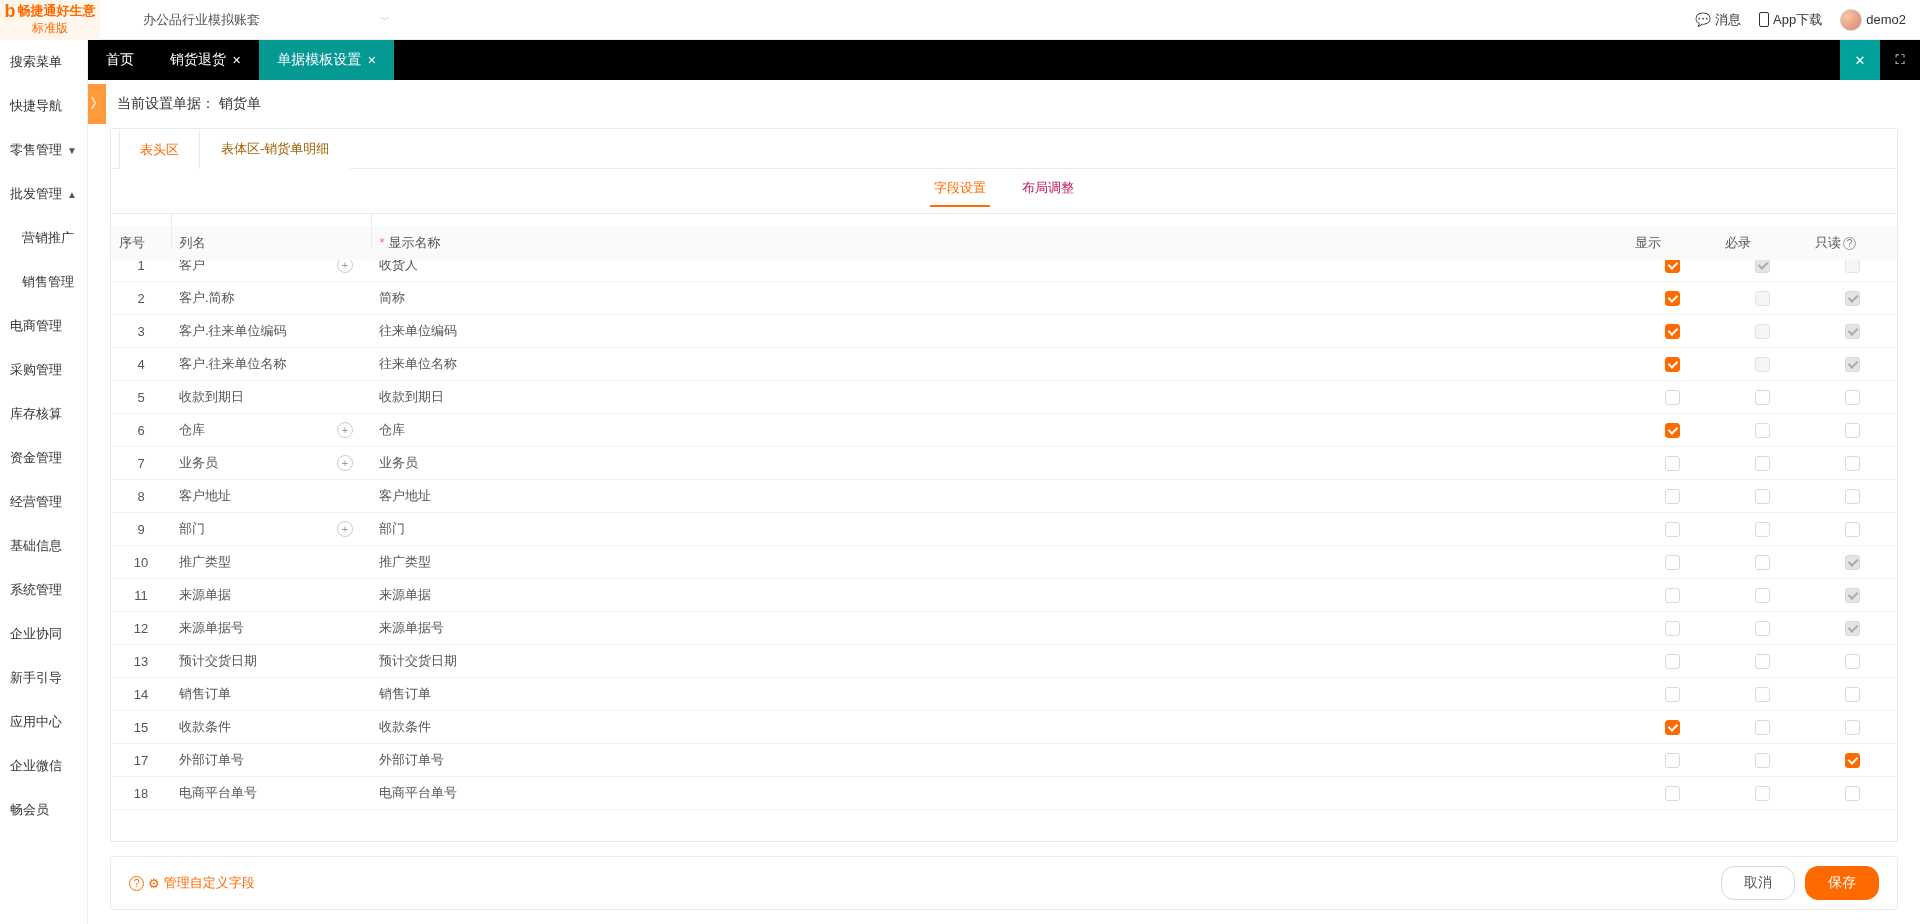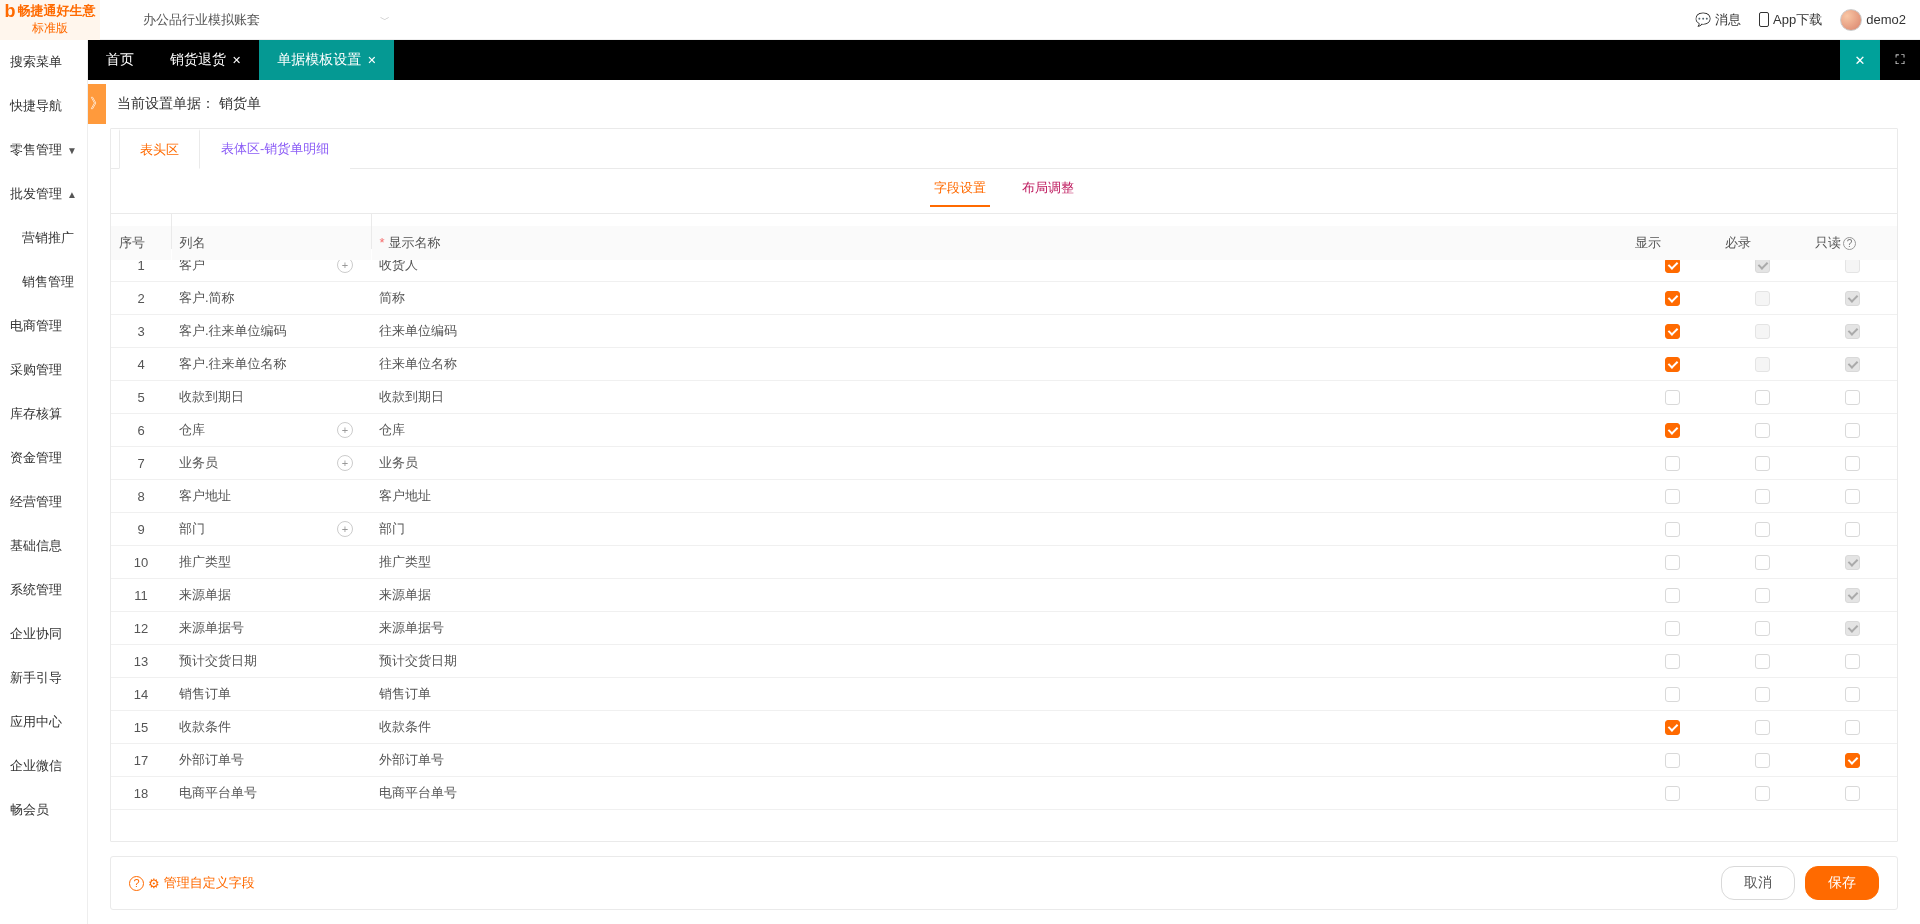--- a/index.html
+++ b/index.html
@@ -122,21 +122,21 @@
 
   .page-tabs {
     height: 40px;
     border-bottom: 1px solid #eaeaea;
     display: flex; align-items: stretch;
     padding: 0 8px;
   }
   .page-tab {
     padding: 0 20px;
     display: flex; align-items: center;
-    color: #8b5cf6;
+    color: #a16207;
     cursor: pointer;
     border: 1px solid transparent;
     border-top: none;
     margin-bottom: -1px;
     background: #fff;
   }
   .page-tab.active {
     color: #ff6a00;
     border-left: 1px solid #eaeaea;
     border-right: 1px solid #eaeaea;

